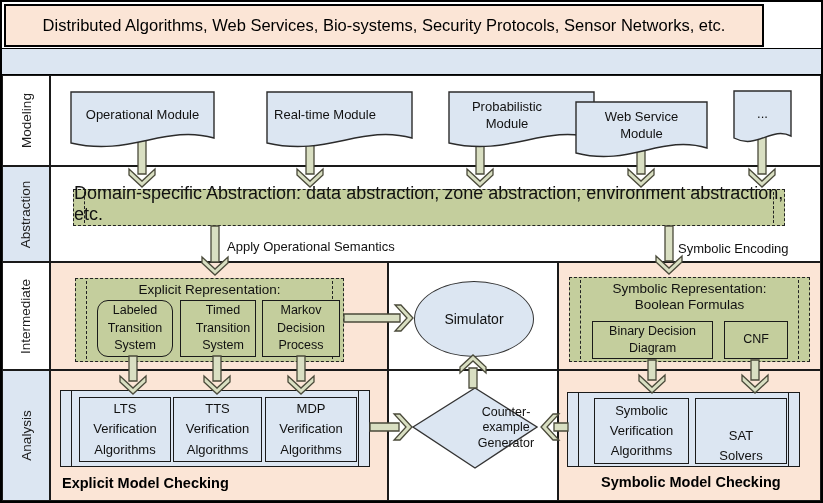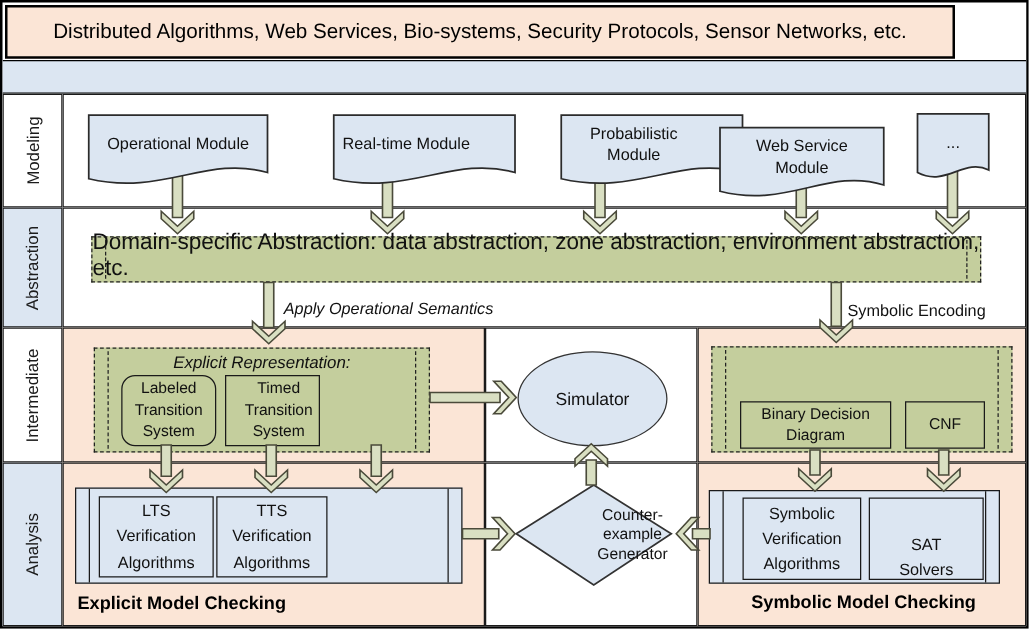--- a/index.html
+++ b/index.html
@@ -23,21 +23,21 @@
   .abs-box{position:absolute;left:71px;top:187px;width:712px;height:37px;background:var(--c-green);
            border:1.6px dashed #222;box-sizing:border-box;display:flex;align-items:flex-end;
            justify-content:center;font-size:18px;color:#111;z-index:2;}
   .dline{position:absolute;top:2px;bottom:2px;width:0;border-left:1.5px dashed #222;}
   .dline.l{left:10px;} .dline.r{right:10px;}
   .sline{position:absolute;top:0;bottom:0;width:0;border-left:1.3px solid var(--c-border);}
   .sline.l{left:10px;} .sline.r{right:10px;}
   .flow-label{position:absolute;font-size:13px;color:#111;white-space:nowrap;z-index:3;}
   .rep-box{position:absolute;background:var(--c-green);border:1.6px dashed #222;box-sizing:border-box;z-index:2;}
   .rep-title{position:absolute;left:0;right:0;top:3px;text-align:center;font-size:13.5px;color:#111;line-height:1.15;}
-  .italic{font-style:italic;}
+  .italic{}
   .gbox{position:absolute;background:var(--c-green);border:1.4px solid var(--c-border);box-sizing:border-box;
         display:flex;align-items:center;justify-content:center;text-align:center;
         font-size:12.5px;line-height:1.4;color:#111;padding:0 2px;}
   .simulator{position:absolute;left:412px;top:279px;width:120px;height:76px;background:var(--c-blue);
              border:1.4px solid #333;border-radius:50%;display:flex;align-items:center;justify-content:center;
              font-size:14px;color:#111;box-sizing:border-box;z-index:2;}
   .frame-box{position:absolute;background:var(--c-blue);border:1.4px solid var(--c-border);box-sizing:border-box;z-index:2;}
   .bbox{position:absolute;background:var(--c-blue);border:1.4px solid var(--c-border);box-sizing:border-box;
         display:flex;align-items:center;justify-content:center;text-align:center;
         font-size:13px;line-height:1.55;color:#111;}
@@ -121,48 +121,56 @@
     <div class="doc-label">
         <span>...</span>
       </div>
   </div>
 
   <div class="abs-box">
     <i class="dline l"></i>
     <i class="dline r"></i>
     <span>Domain-specific Abstraction: data abstraction, zone abstraction, environment abstraction, etc.</span>
   </div>
-  <div class="flow-label" style="left:225px;top:237px;font-style:italic;">Apply Operational Semantics</div>
+  <div class="flow-label" style="left:225px;top:237px;">Apply Operational Semantics</div>
   <div class="flow-label" style="left:676px;top:239px;">Symbolic Encoding</div>
 
   <div class="rep-box" style="left:73px;top:276px;width:269px;height:84px;">
     <i class="dline l"></i>
     <i class="dline r"></i>
     <div class="rep-title italic">Explicit Representation:</div>
     <div class="gbox" style="left:21px;top:21px;width:76px;height:57px;border-radius:11px;">Labeled Transition System</div>
     <div class="gbox" style="left:104px;top:21px;width:76px;height:57px;padding-left:12px;">Timed Transition System</div>
+    <div class="gbox" style="left:186px;top:21px;width:78px;height:57px;">Markov Decision Process</div>
   </div>
 
   <div class="simulator">Simulator</div>
 
   <div class="rep-box" style="left:567px;top:275px;width:241px;height:85px;">
     <i class="dline l"></i>
     <i class="dline r"></i>
+    <div class="rep-title">
+      <span class="italic">Symbolic Representation:</span><br>
+      <span>Boolean Formulas</span>
+    </div>
     <div class="gbox" style="left:22px;top:43px;width:121px;height:38px;">Binary Decision Diagram</div>
     <div class="gbox" style="left:154px;top:43px;width:64px;height:38px;">CNF</div>
   </div>
 
   <div class="frame-box" style="left:58px;top:388px;width:310px;height:77px;">
     <i class="sline l"></i>
     <i class="sline r"></i>
     <div class="bbox" style="left:112px;top:6px;width:89px;height:65px;">
         <span>TTS Verification Algorithms</span>
       </div>
     <div class="bbox" style="left:18px;top:6px;width:92px;height:65px;">
         <span>LTS Verification Algorithms</span>
+      </div>
+    <div class="bbox" style="left:204px;top:6px;width:92px;height:65px;">
+        <span>MDP Verification Algorithms</span>
       </div>
   </div>
   <div class="caption" style="left:60px;top:473px;">Explicit Model Checking</div>
 
   <div class="diamond">
     <svg width="136" height="92">
         <polygon class="fill-blue" points="6,45 68,6 130,45 68,86"></polygon>
       </svg>
     <div class="diamond-label">
         <span>Counter-example Generator</span>

